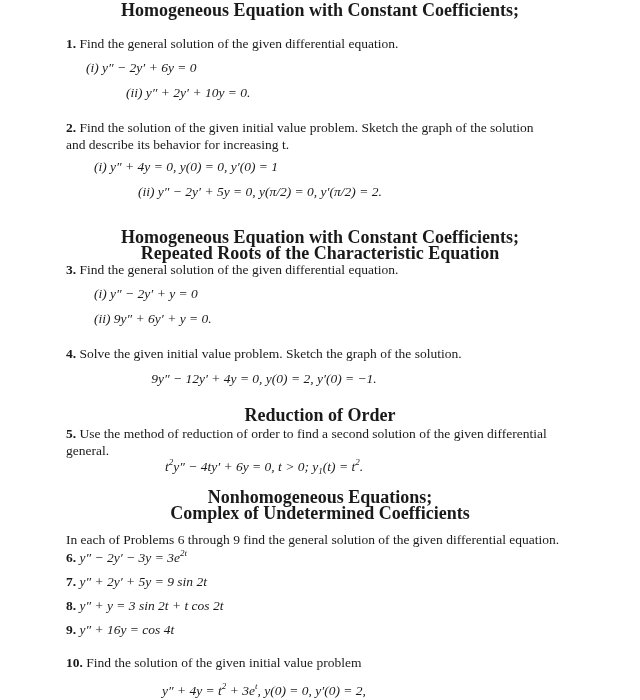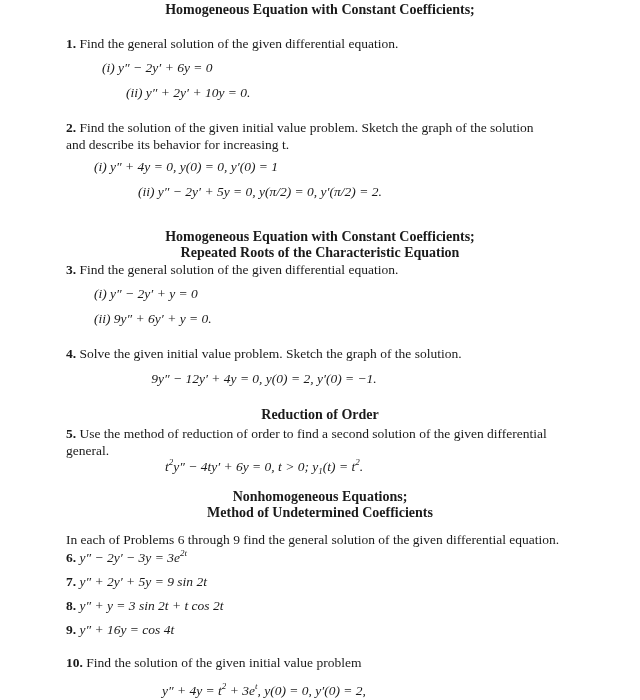--- a/index.html
+++ b/index.html
@@ -2,40 +2,40 @@
 <html><head>
 <meta charset="utf-8">
 <style>
   html, body { margin: 0; padding: 0; background: #ffffff; }
   body {
     width: 640px; height: 700px; overflow: hidden; position: relative;
     font-family: "Liberation Serif", "DejaVu Serif", serif;
     color: #1a1a1a; font-size: 13.5px;
   }
   .abs { position: absolute; white-space: nowrap; }
-  .heading { position: absolute; left: 0; width: 640px; text-align: center; font-weight: bold; font-size: 14px; line-height: 16px; }
+  .heading { position: absolute; left: 0; width: 640px; text-align: center; font-weight: bold; font-size: 18px; line-height: 16px; }
   .para { position: absolute; left: 66px; width: 540px; line-height: 17px; }
   .num { font-weight: bold; }
   .eq { font-style: italic; }
   .center { position: absolute; left: 0; width: 528px; text-align: center; }
   sup { font-size: 9px; }
   sub { font-size: 9px; }
 </style>
 </head>
 <body>
 
 <div class="heading" style="top:2px;">
   <div>Homogeneous Equation with Constant Coefficients;</div>
 </div>
 
 <div class="para" style="top:35px;">
   <span class="num">1.</span>
   <span>Find the general solution of the given differential equation.</span>
 </div>
-<div class="abs eq" style="left:102px; top:60px;">(i) y″ − 2y′ + 6y = 0</div>
+<div class="abs eq" style="left:86px; top:60px;">(i) y″ − 2y′ + 6y = 0</div>
 <div class="abs eq" style="left:94px; top:85px;margin-left:32px;">(ii) y″ + 2y′ + 10y = 0.</div>
 
 <div class="para" style="top:119px;">
   <div><span class="num">2.</span>
   <span>Find the solution of the given initial value problem. Sketch the graph of the solution</span></div>
   <div>and describe its behavior for increasing t.</div>
 </div>
 <div class="abs eq" style="left:94px; top:159px;font-style:italic;">(i) y″ + 4y = 0, y(0) = 0, y′(0) = 1</div>
 <div class="abs eq" style="left:94px; top:184px;margin-left:44px;">(ii) y″ − 2y′ + 5y = 0, y(π/2) = 0, y′(π/2) = 2.</div>
 
@@ -63,21 +63,21 @@
 
 <div class="para" style="top:425px;">
   <div><span class="num">5.</span>
   <span>Use the method of reduction of order to find a second solution of the given differential</span></div>
   <div>general.</div>
 </div>
 <div class="center eq" style="top:457px;"><span>t</span><sup>2</sup><span>y″ − 4ty′ + 6y = 0, t &gt; 0;  y</span><sub>1</sub><span>(t) = t</span><sup>2</sup><span>.</span></div>
 
 <div class="heading" style="top:489px;">
   <div>Nonhomogeneous Equations;</div>
-  <div>Method of Undetermined Coefficients</div>
+  <div>Complex of Undetermined Coefficients</div>
 </div>
 
 <div class="para" style="top:531px; width:580px;">In each of Problems 6 through 9 find the general solution of the given differential equation.</div>
 
 <div class="abs" style="left:66px; top:548px;">
   <span class="num">6.</span>
   <span class="eq">y″ − 2y′ − 3y = 3e</span><sup class="eq">2t</sup>
 </div>
 <div class="abs" style="left:66px; top:574px;">
   <span class="num">7.</span>

